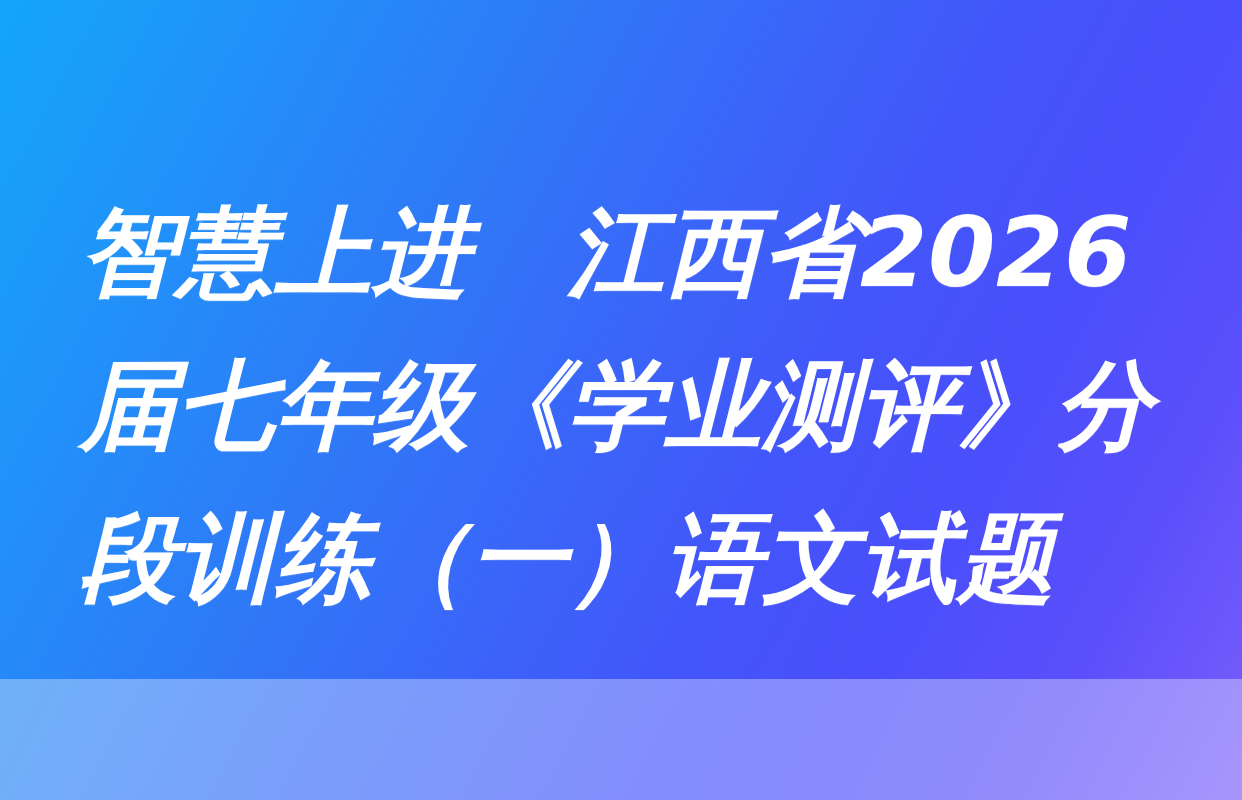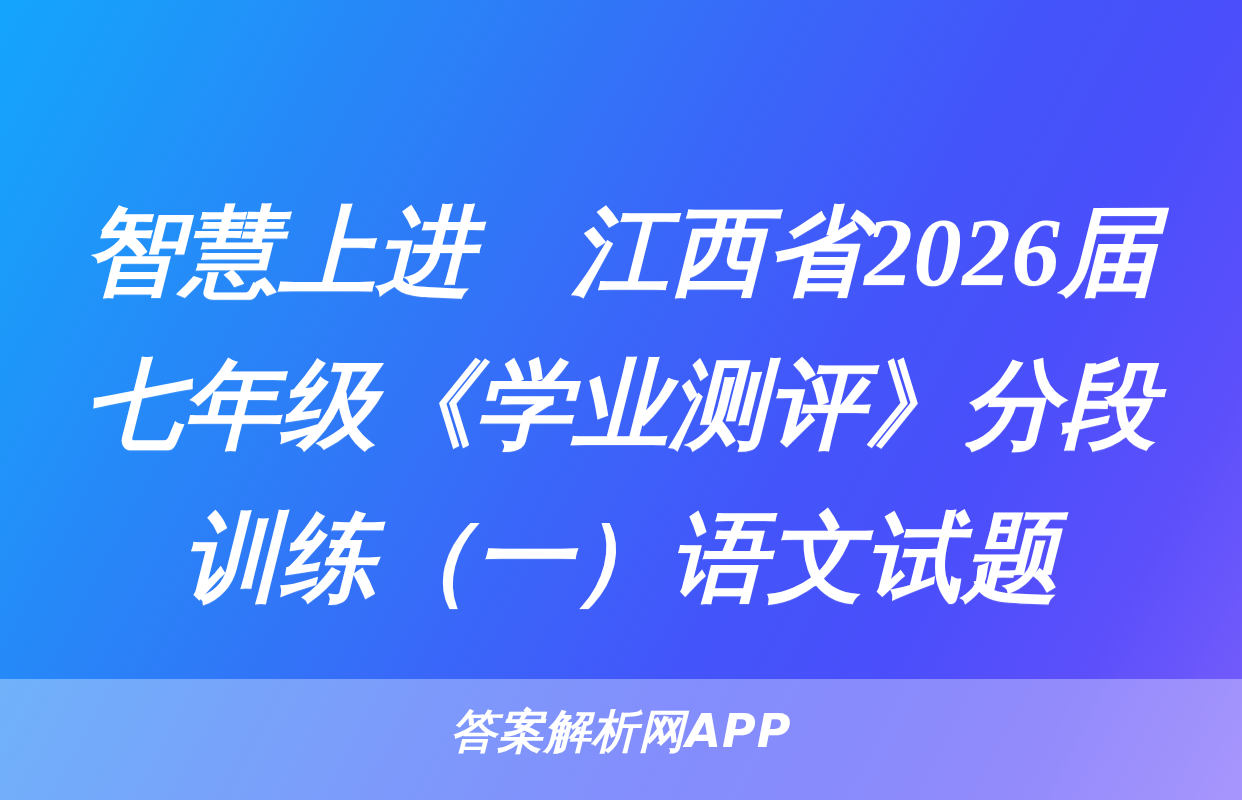--- a/index.html
+++ b/index.html
@@ -39,25 +39,24 @@
     right: 0;
     top: 176px;
     padding: 0 80px;
     box-sizing: border-box;
     color: #ffffff;
     font-size: 97px;
     line-height: 153px;
     font-weight: 700;
     font-style: italic;
     letter-spacing: 0.5px;
-    text-align: center;
+    text-align: left;
     white-space: pre-wrap;
     word-break: break-all;
     text-shadow: 0 1px 0 rgba(255,255,255,0.12);
-    font-family: Liberation Serif, serif;
   }
 
   
   .footer-band {
     position: absolute;
     left: 0;
     right: 0;
     top: 679px;
     height: 121px;
     background: rgba(255, 255, 255, 0.34);
@@ -79,17 +78,14 @@
 </style>
 </head>
 <body>
 
 <div class="card">
 
   <div class="headline">智慧上进　江西省2026届七年级《学业测评》分段训练（一）语文试题</div>
 
   <div class="footer-band"></div>
 
-  <div class="watermark">
-    <span>答案解析网APP</span>
-  </div>
 
 </div>
 
 </body></html>

